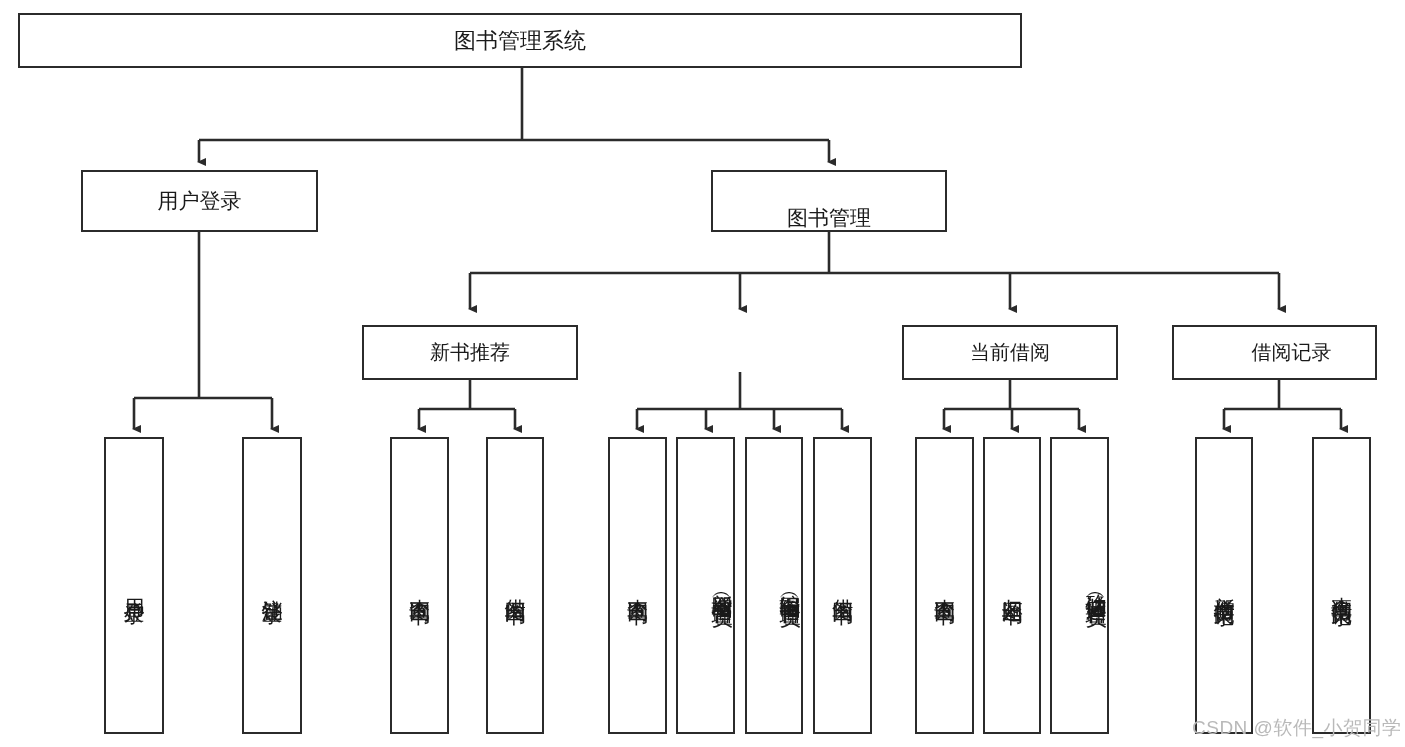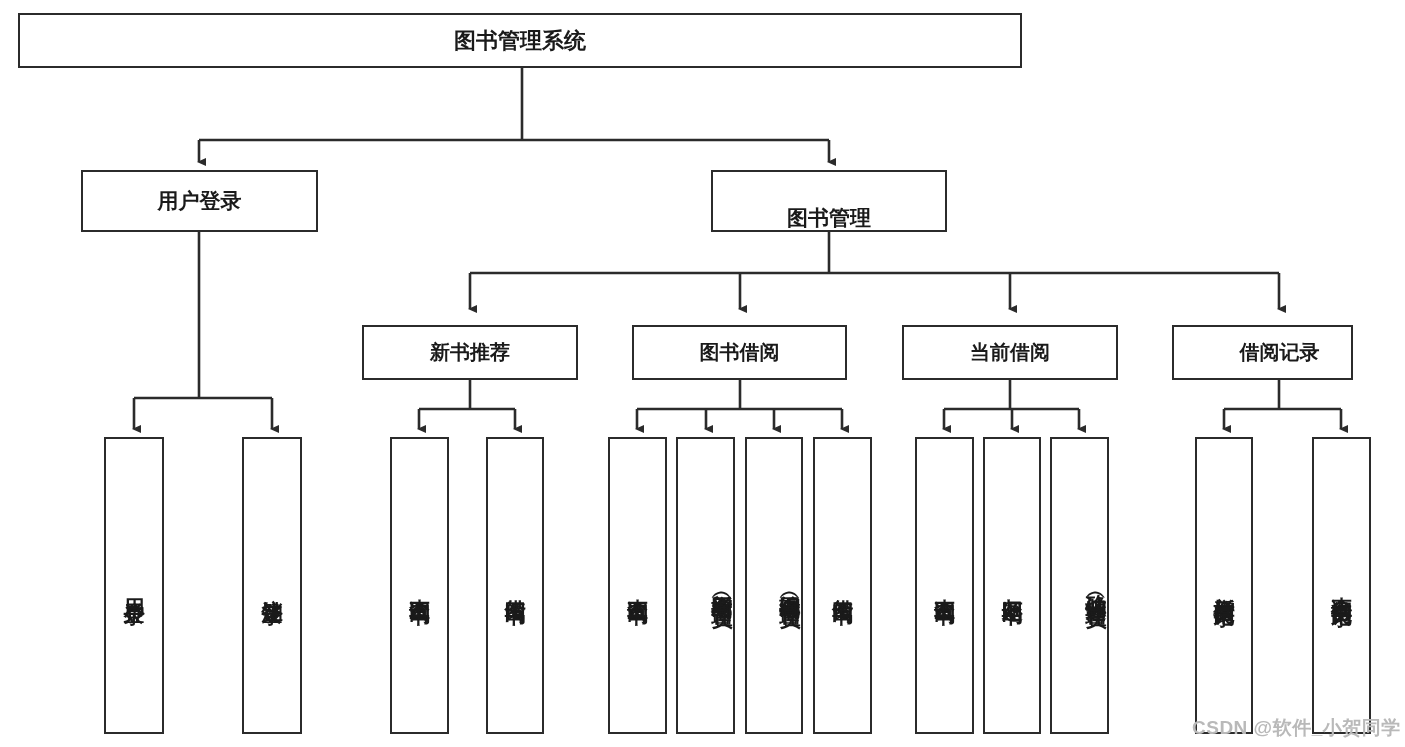--- a/index.html
+++ b/index.html
@@ -9,21 +9,20 @@
   }
   body {
     font-family: "Liberation Sans", "DejaVu Sans", sans-serif;
   }
   #canvas {
     position: relative;
     width: 1405px;
     height: 747px;
     background: #ffffff;
     overflow: hidden;
-    font-weight: bold;
   }
   svg.connectors {
     position: absolute;
     left: 0;
     top: 0;
     width: 1405px;
     height: 747px;
     pointer-events: none;
   }
   .node {
@@ -135,27 +134,24 @@
   <div class="node lvl2" style="left:81px; top:170px; width:237px; height:62px;">
     <span class="label">用户登录</span>
   </div>
   <div class="node lvl2" style="left:711px; top:170px; width:236px; height:62px;align-items:flex-end;">
     <span class="label">图书管理</span>
   </div>
 
   <div class="node lvl3" style="left:362px; top:317px; width:216px; height:55px;">
     <span class="label">新书推荐</span>
   </div>
-  <div class="node lvl3" style="left:632px; top:317px; width:215px; height:55px;">
-    <span class="label">图书借阅</span>
-  </div>
   <div class="node lvl3" style="left:902px; top:317px; width:216px; height:55px;">
     <span class="label">当前借阅</span>
   </div>
-  <div class="node lvl3" style="left:1172px; top:317px; width:181px; height:55px;padding-left:34px;">
+  <div class="node lvl3" style="left:1172px; top:317px; width:205px; height:55px;padding-left:34px;">
     <span class="label">借阅记录</span>
   </div>
 
   <div class="node leaf short" style="left:104px; top:437px; width:60px; height:297px;">
     <span class="label">用户登录</span>
   </div>
   <div class="node leaf short" style="left:242px; top:437px; width:60px; height:297px;">
     <span class="label">注销登录</span>
   </div>
   <div class="node leaf short" style="left:390px; top:437px; width:59px; height:297px;">

